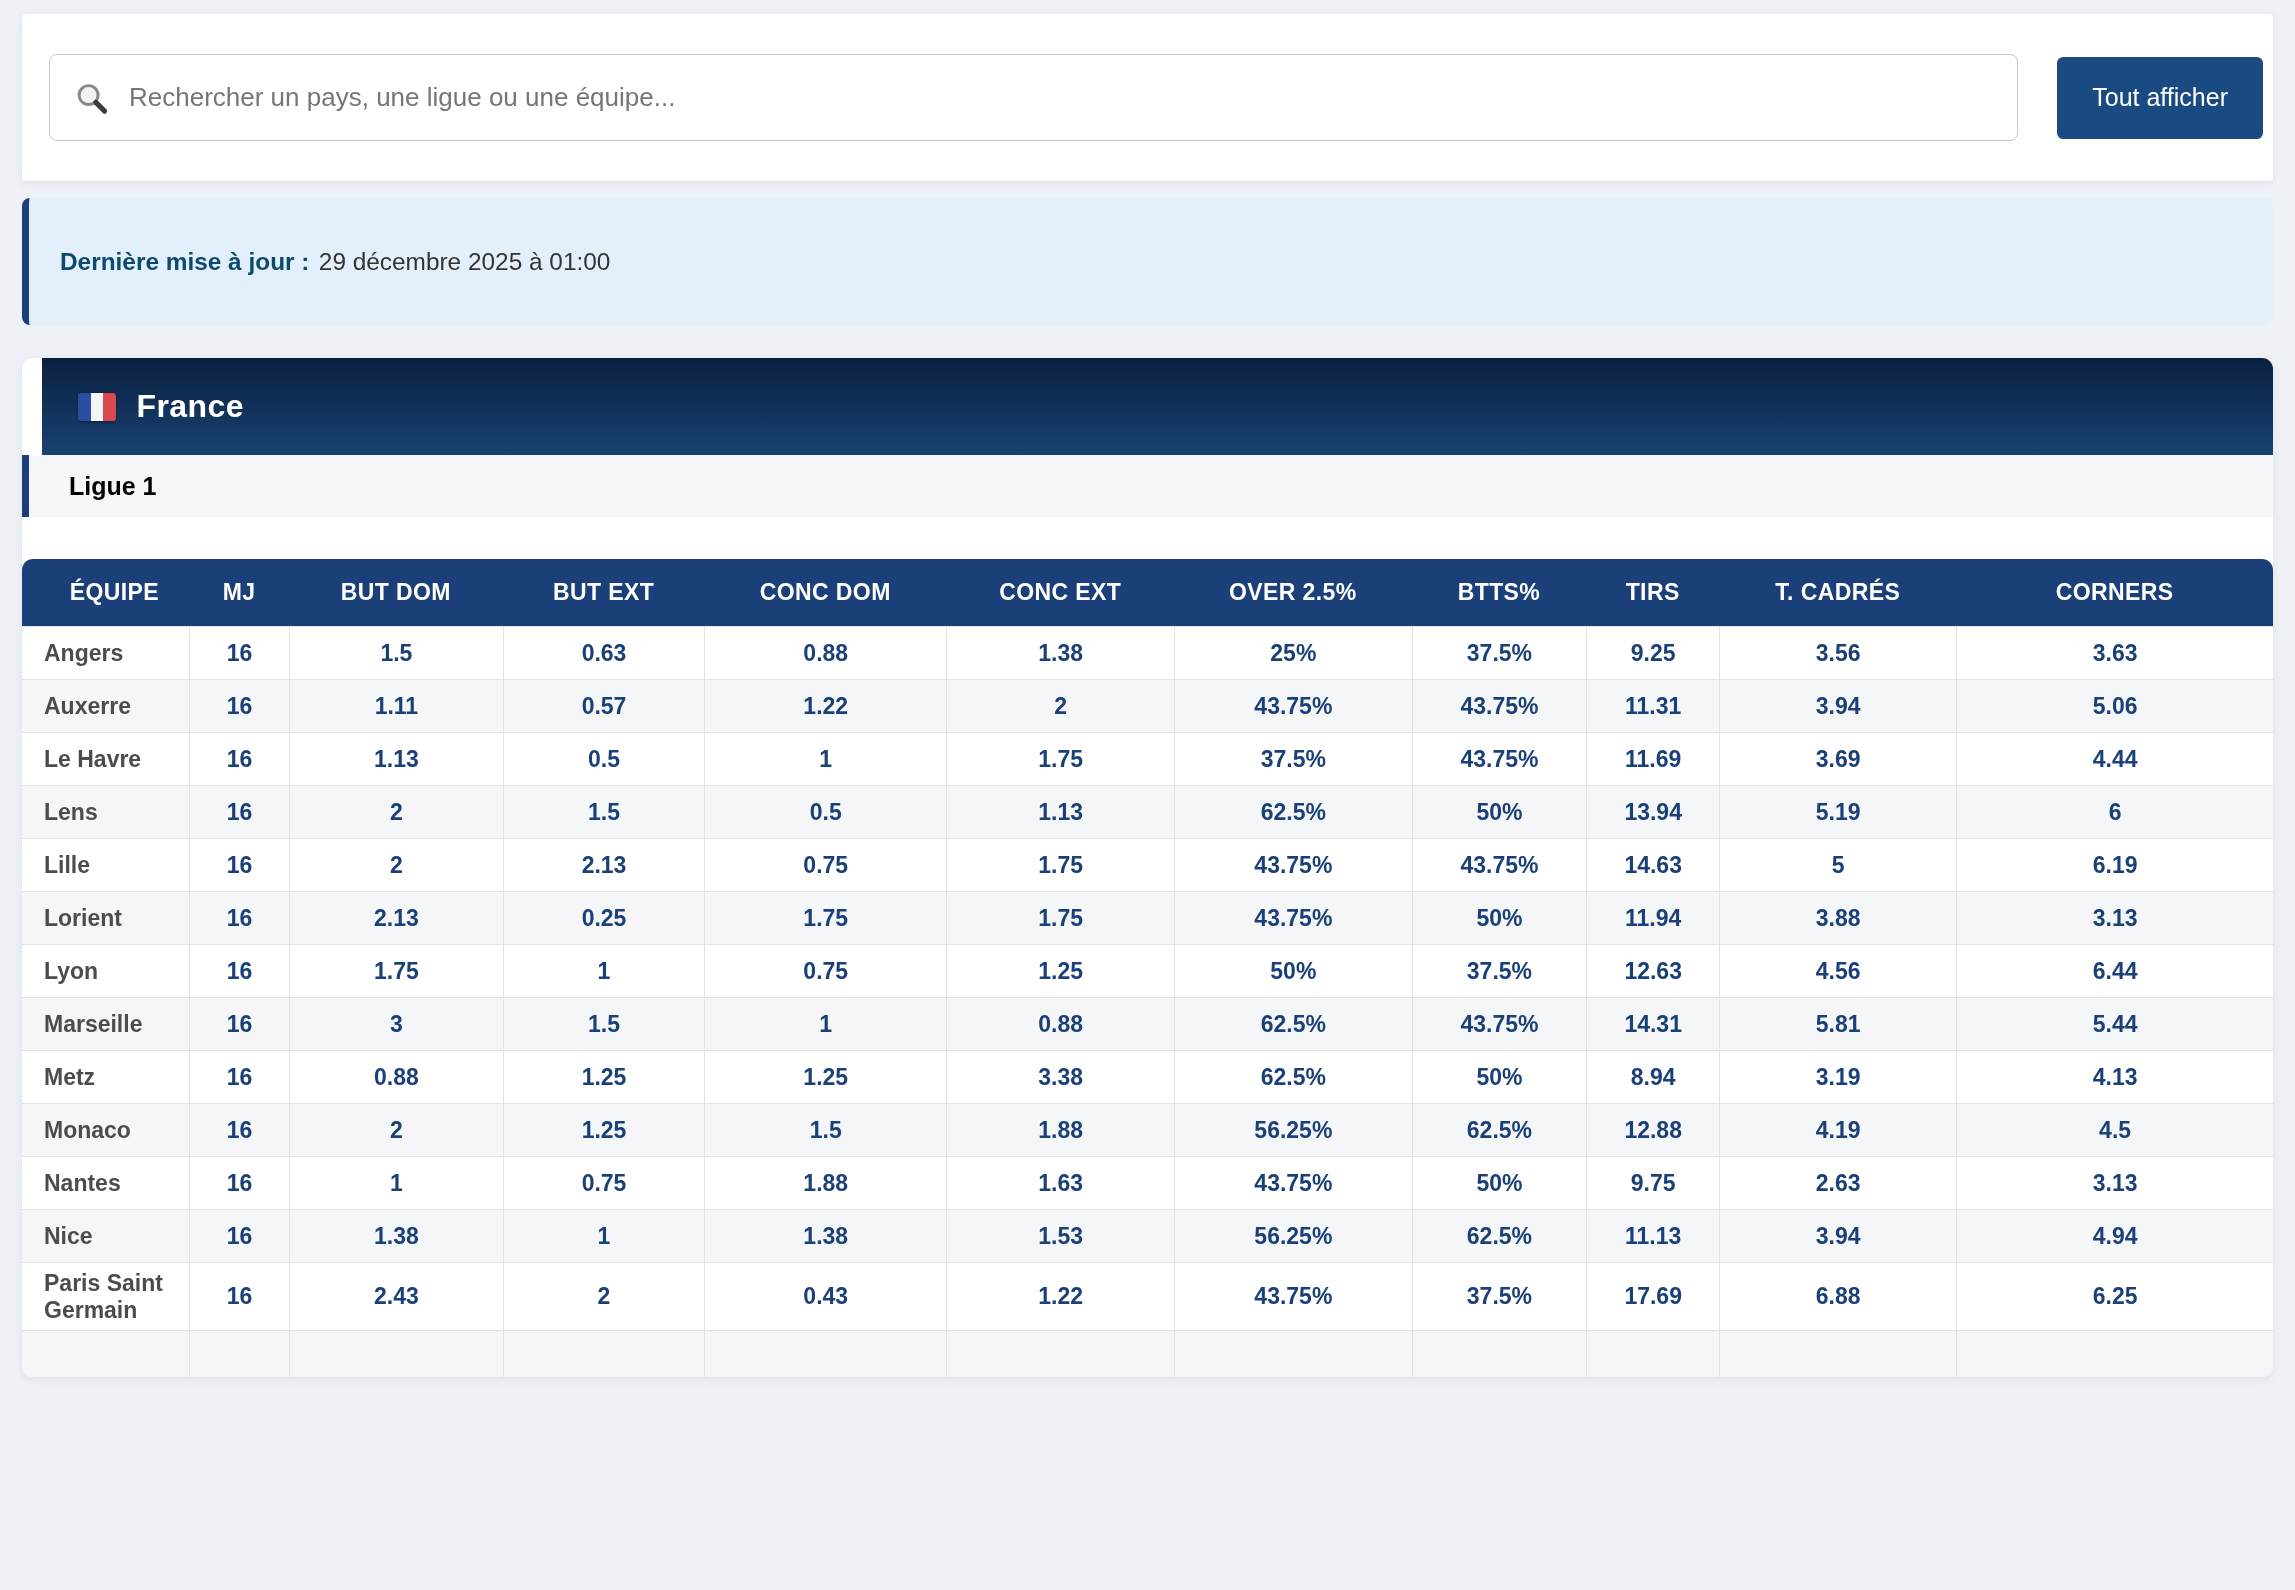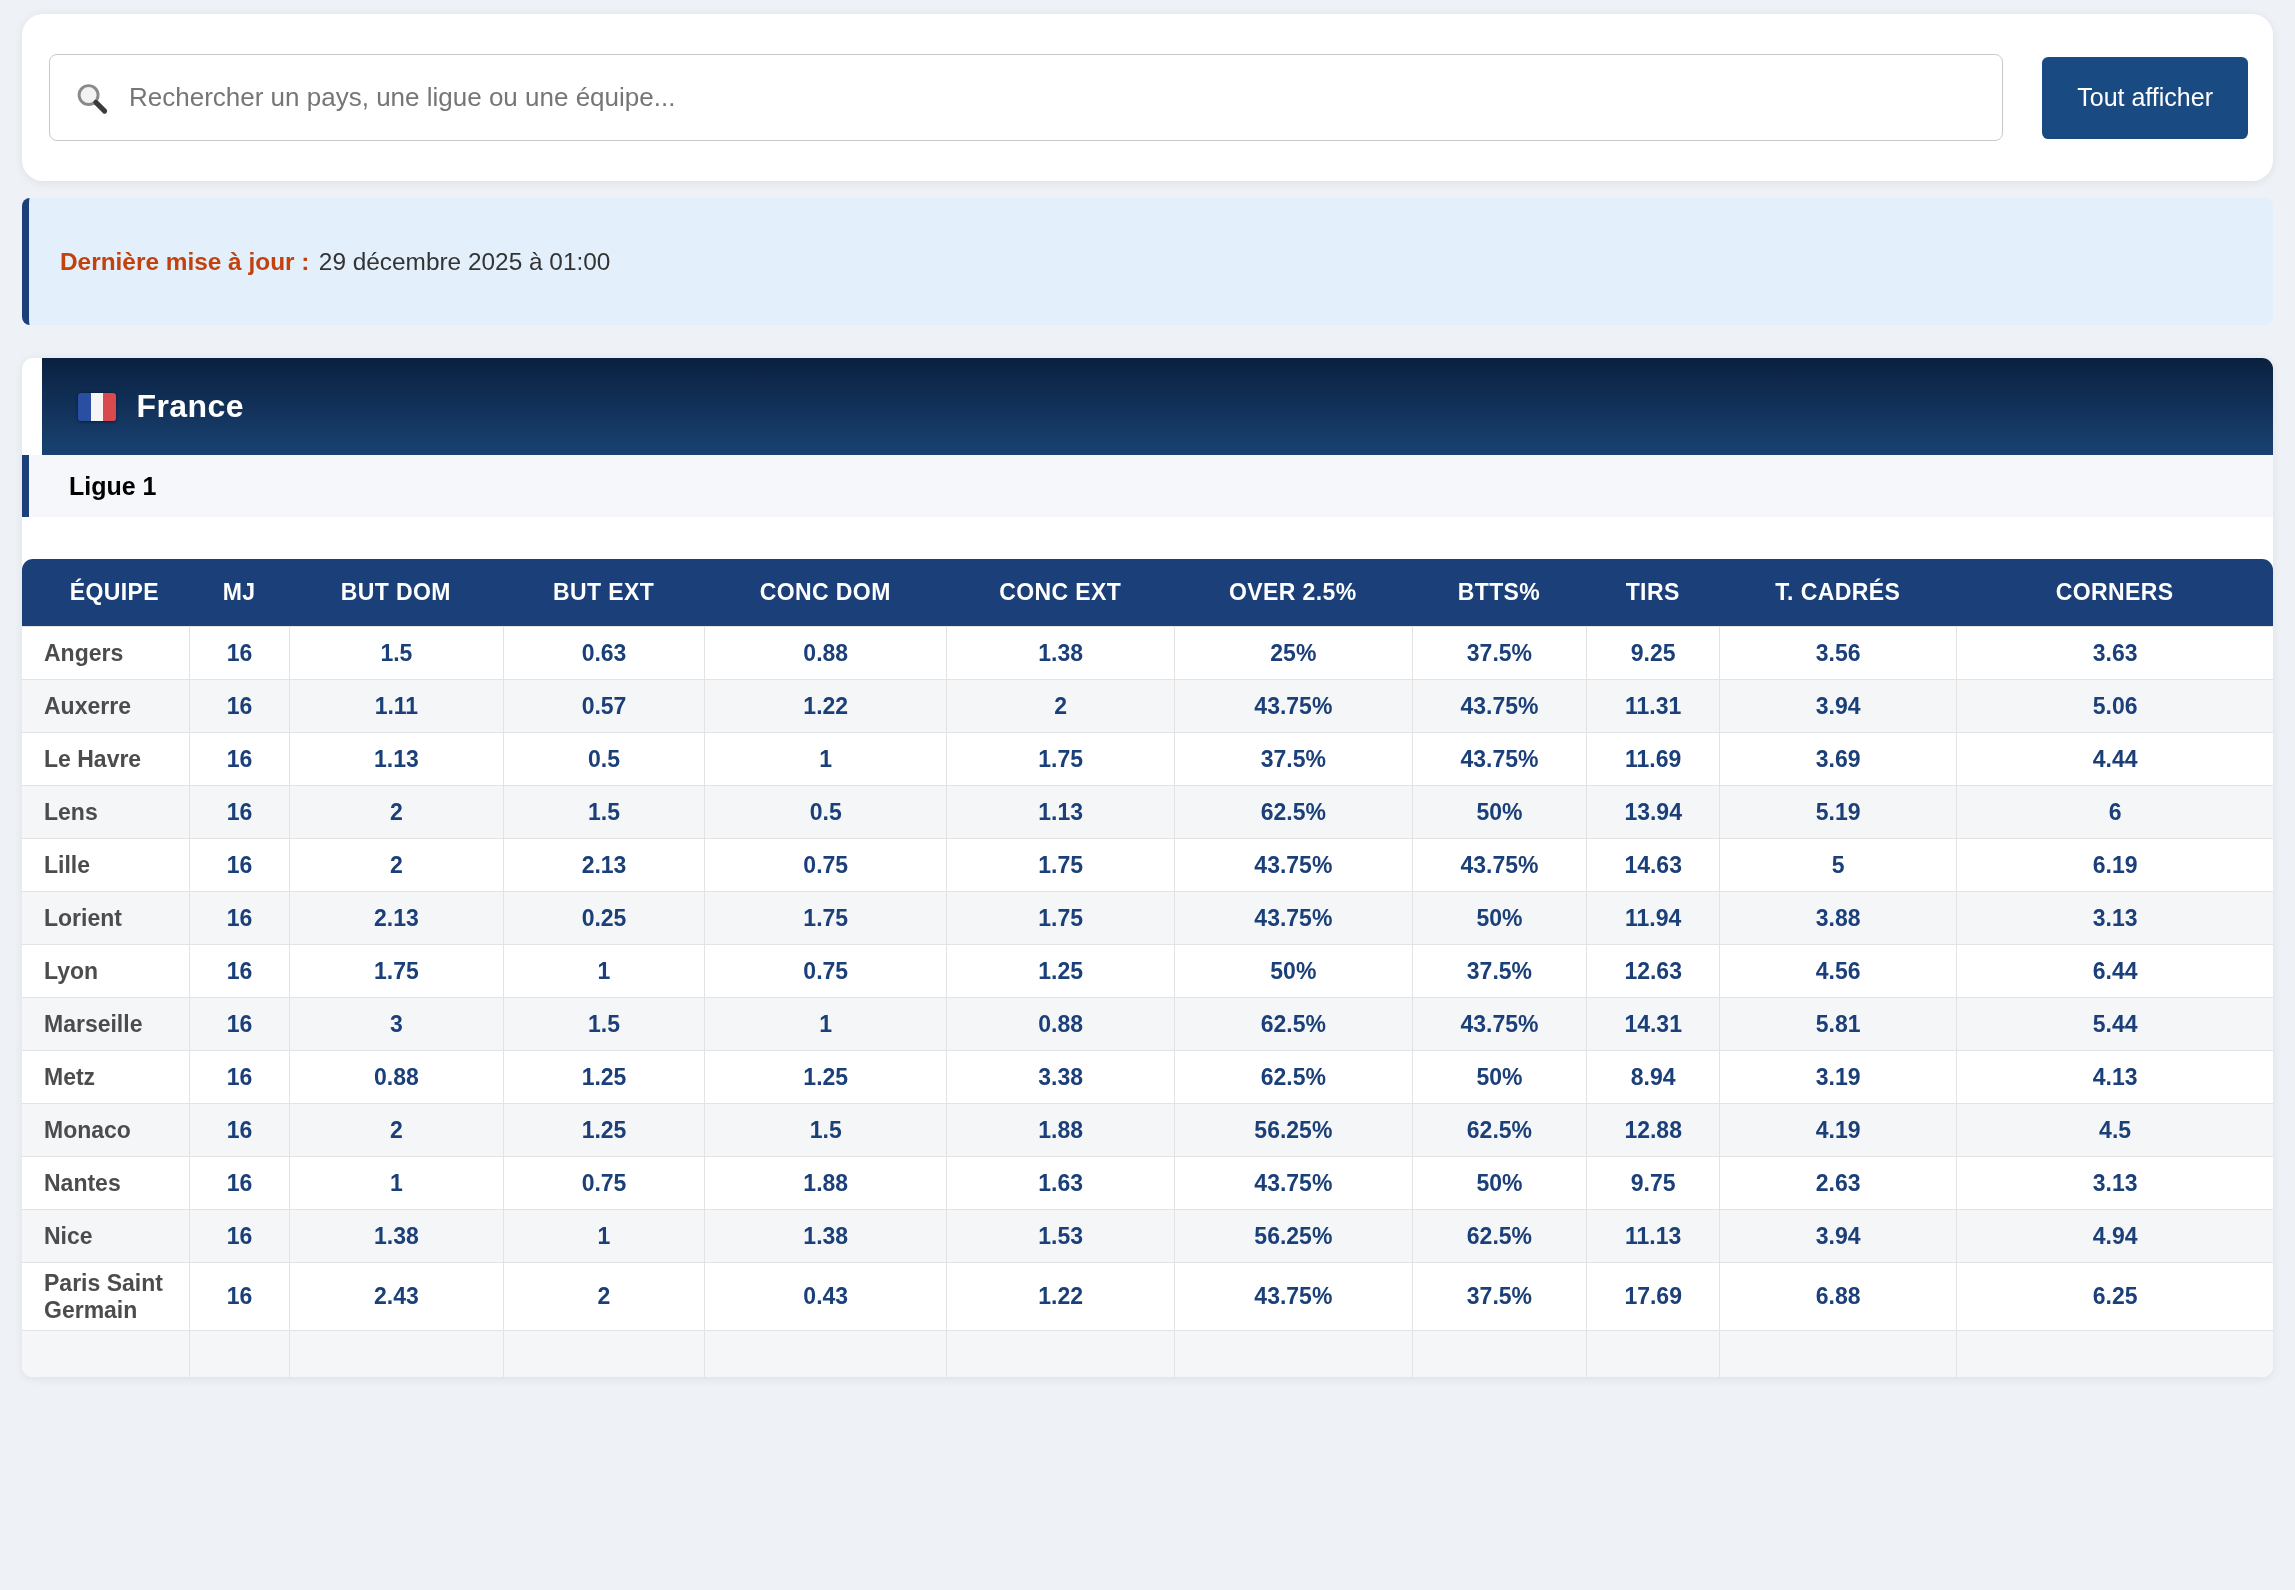--- a/index.html
+++ b/index.html
@@ -8,25 +8,25 @@
     width: 2295px; height: 1591px;
     background: #eef1f5;
     font-family: "Liberation Sans", sans-serif;
     overflow: hidden;
   }
   .page { padding: 14px 22px 0 22px; }
 
   
   .search-card {
     background: #ffffff;
-    border-radius: 21px;
+    border-radius: 4px;
     box-shadow: 0 1.6px 9.4px rgba(0,0,0,0.07);
     height: 167px;
     display: flex; align-items: center; gap: 39px;
-    padding: 0 25px 0 27px;
+    padding: 0 10px 0 27px;
     margin-bottom: 17.3px;
   }
   .search-wrap { position: relative; flex: 1; }
   .search-input {
     width: 100%; height: 87px;
     border: 1.6px solid #c9c9c9; border-radius: 7.9px;
     font-family: "Liberation Sans", sans-serif;
     font-size: 26px; color: #444;
     padding: 0 19px 0 79px;
     outline: none; background: #fff;
@@ -50,21 +50,21 @@
   .update-banner {
     background: #e3f0fb;
     border-left: 7px solid #1b4079;
     border-radius: 7.9px;
     height: 127px;
     display: flex; align-items: center;
     padding: 0 31px;
     font-size: 24.4px; color: #333;
     margin-bottom: 33px;
   }
-  .update-banner .lbl { font-weight: bold; margin-right: 9.4px; color: #c2410c; text-align: right; }
+  .update-banner .lbl { font-weight: bold; margin-right: 9.4px; color: #0c4a6e; text-align: right; }
 
   
   .country-card {
     background: #ffffff;
     border-radius: 11px;
     box-shadow: 0 1.6px 9.4px rgba(0,0,0,0.07);
     overflow: hidden;
   }
   .country-header {
     height: 97px;

